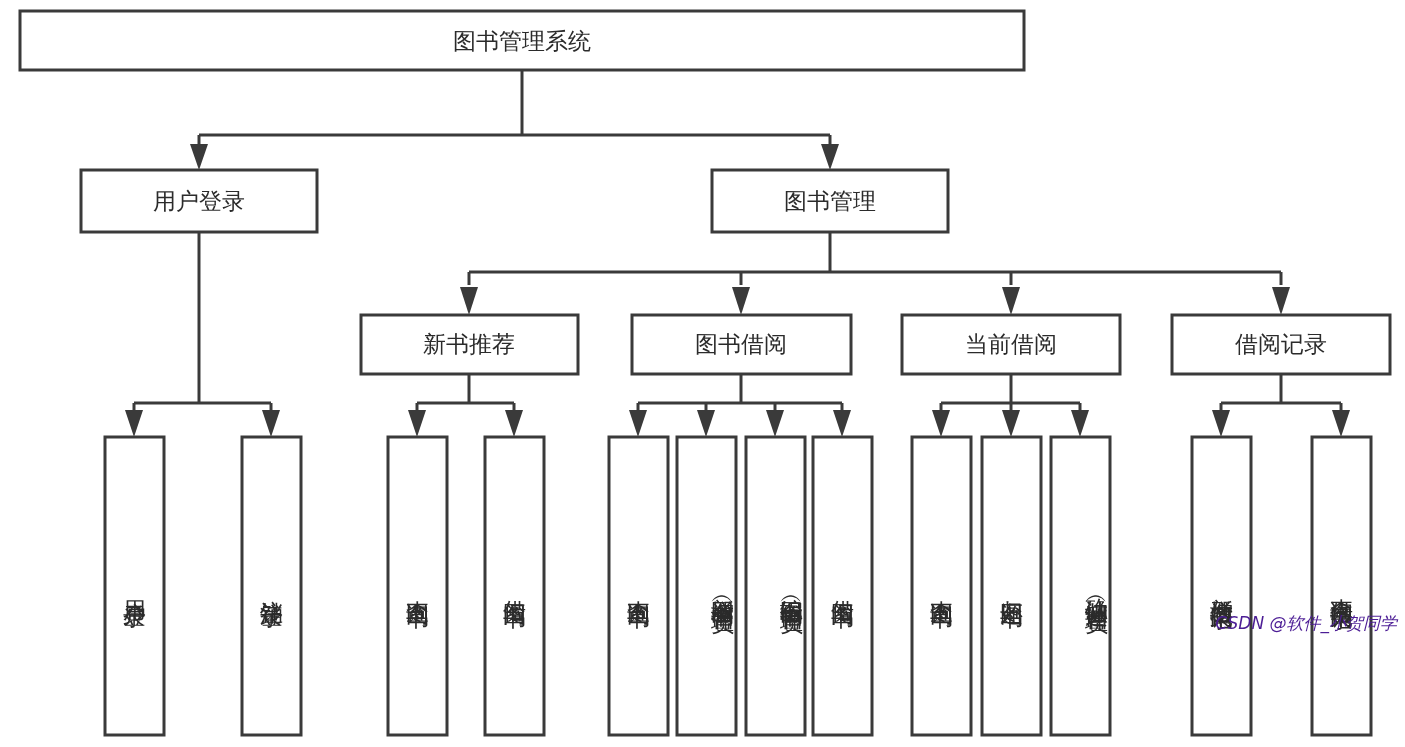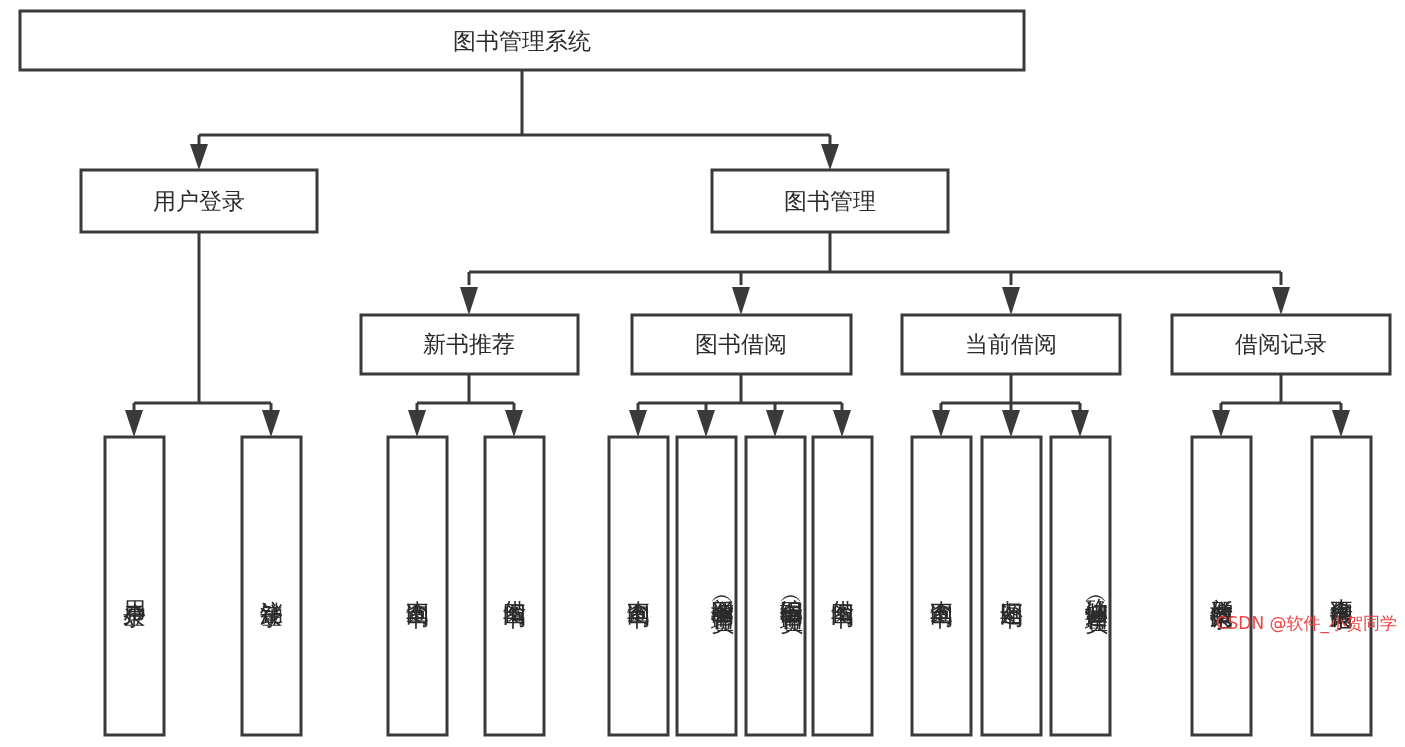--- a/index.html
+++ b/index.html
@@ -28,23 +28,24 @@
     letter-spacing:2px;
     text-align:center;
     white-space:nowrap;
     pointer-events:none;
   }
   .watermark{
     position:absolute;
     right:8px;bottom:4px;
     font-family:"DejaVu Sans","Liberation Sans",sans-serif;
     font-size:17px;
-    color:#ef4444;
+    color:#4c1d95;
     white-space:nowrap;
     user-select:none;
+    font-style:italic;
   }
 </style>
 </head>
 <body>
 
 <div id="stage">
 
   <svg id="diagram" viewBox="0 0 1405 747">
 
     <g>

